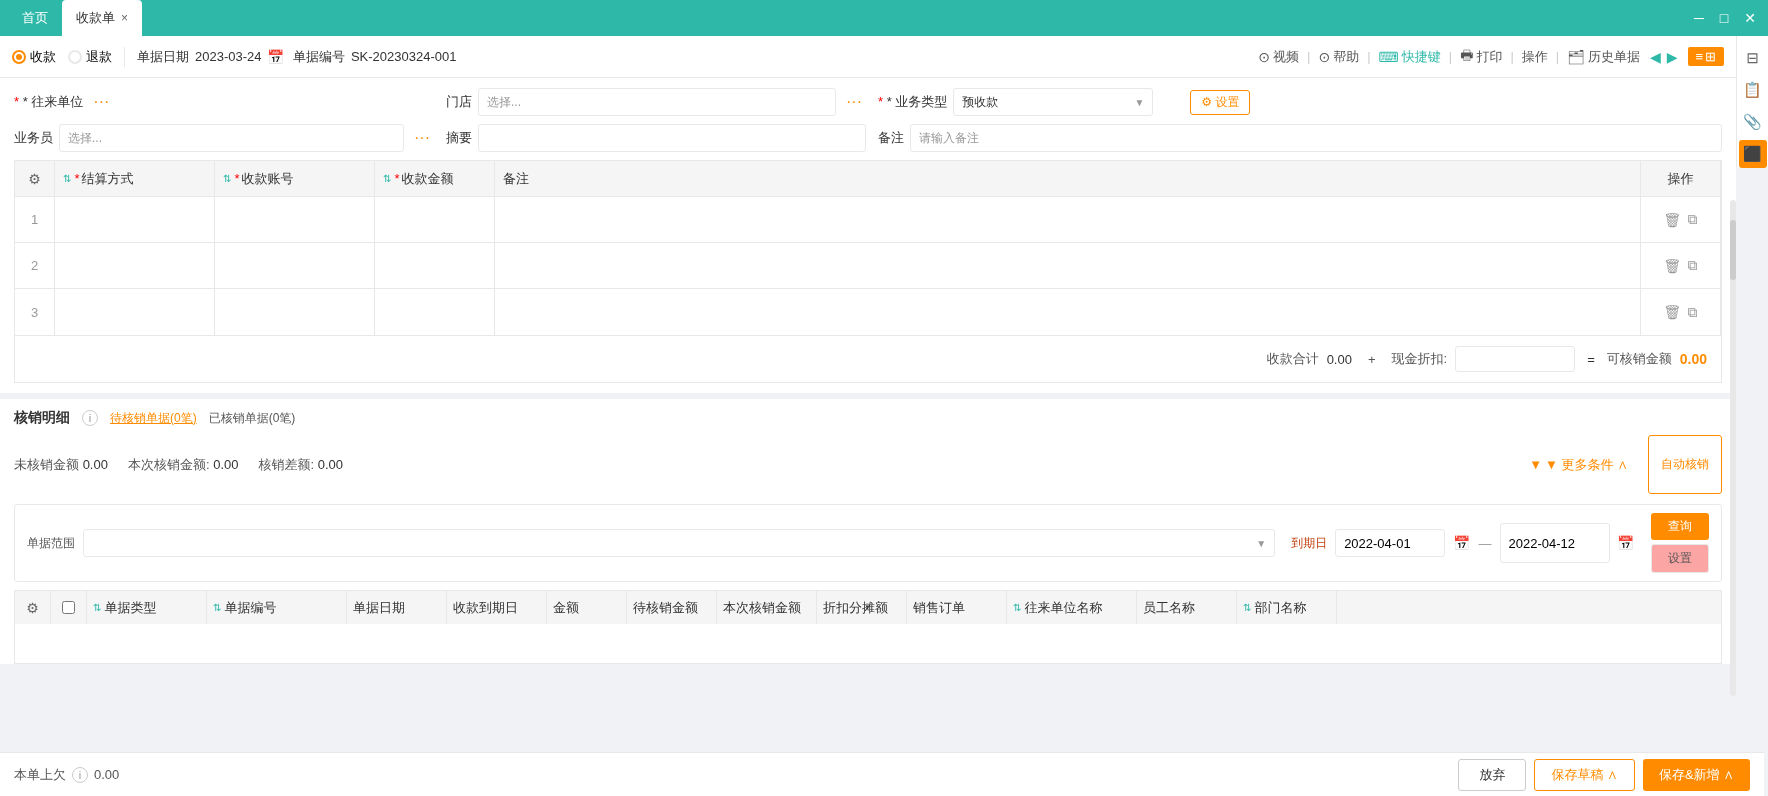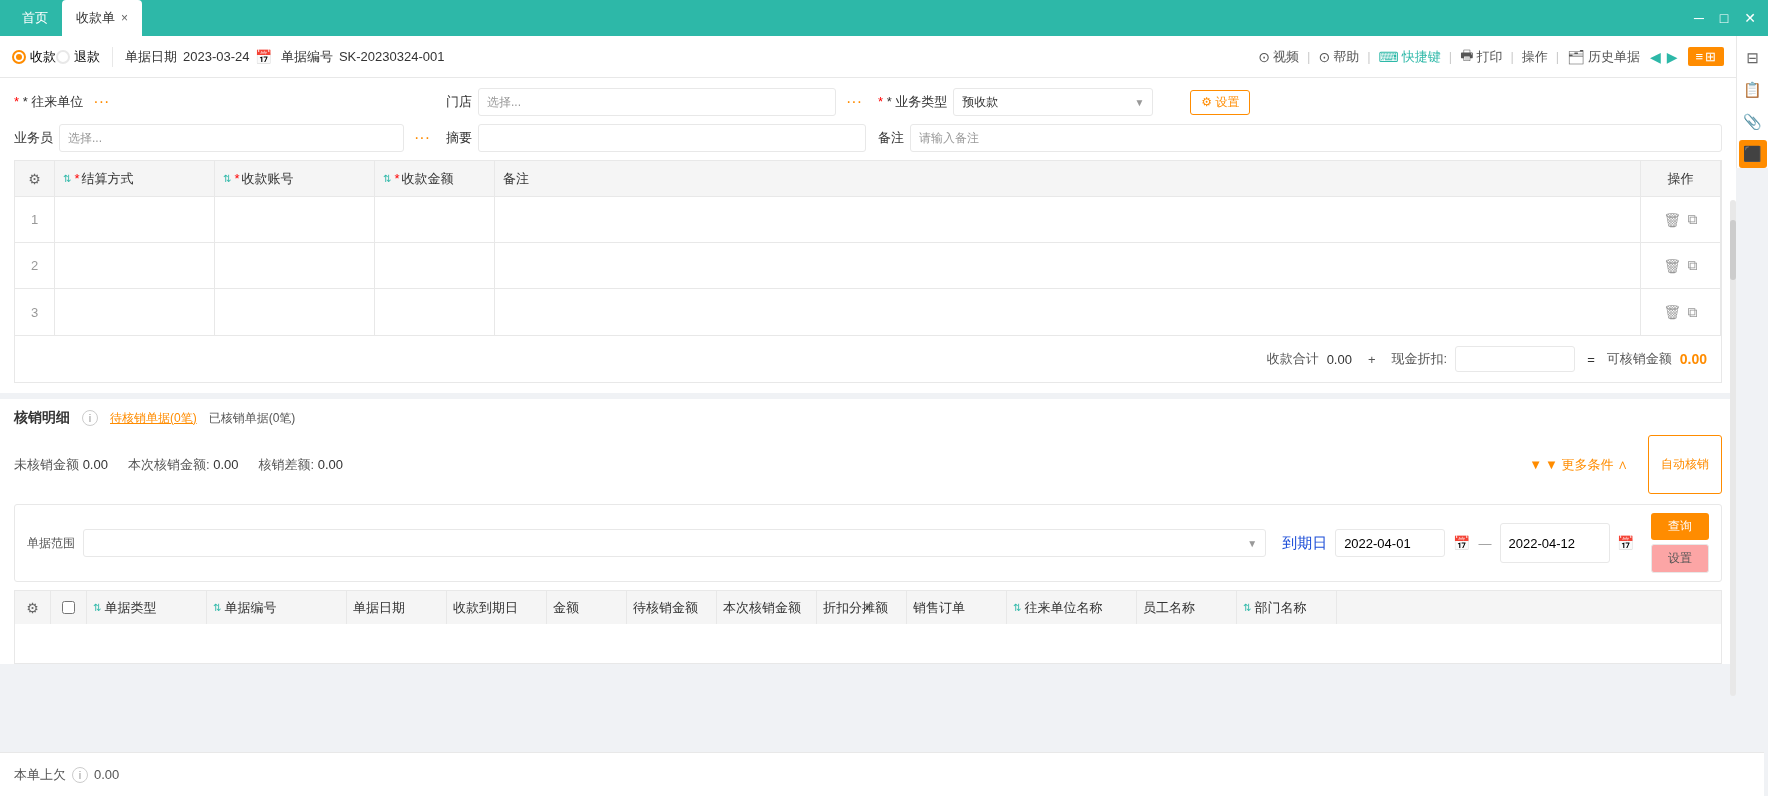--- a/index.html
+++ b/index.html
@@ -31,21 +31,21 @@
 
     
     .toolbar {
       background: white;
       height: 42px;
       display: flex; align-items: center;
       padding: 0 12px;
       border-bottom: 1px solid #e8e8e8;
       gap: 8px;
     }
-    .radio-group { display: flex; align-items: flex-start; }
+    .radio-group { display: flex; align-items: flex-start; gap: 12px; }
     .radio-item { display: flex; align-items: center; gap: 4px; cursor: pointer; }
     .radio-dot {
       width: 14px; height: 14px; border-radius: 50%;
       border: 2px solid #e8e8e8;
       display: flex; align-items: center; justify-content: center;
     }
     .radio-dot.active { border-color: #ff8c00; }
     .radio-dot.active::after {
       content: ''; width: 6px; height: 6px; border-radius: 50%; background: #ff8c00;
     }
@@ -514,21 +514,21 @@
 
     <div style="border: 1px solid #e8e8e8; border-radius: 3px; padding: 8px 12px; margin-bottom: 8px; display: flex; align-items: center; gap: 16px;">
       <div style="display:flex; align-items:center; gap:8px; flex:1;">
         <span style="color:#555; font-size:12px; white-space:nowrap;">单据范围</span>
         <div style="flex:1; height:28px; border:1px solid #e8e8e8; border-radius:3px; padding:0 8px; display:flex; align-items:center; justify-content:space-between; cursor:pointer;">
           <span style="font-size:12px; color:#999;"></span>
           <span style="color:#999; font-size:10px;">▼</span>
         </div>
       </div>
       <div style="display:flex; align-items:center; gap:8px;">
-        <span style="color:#1d4ed8; font-size:15px; white-space:nowrap;">到期日</span>
+        <span style="color:#c2410c; font-size:12px; white-space:nowrap;">到期日</span>
         <div style="height:28px; border:1px solid #e8e8e8; border-radius:3px; padding:0 8px; font-size:12px; width:110px; display:flex; align-items:center;">
           <span>2022-04-01</span>
         </div>
         <span style="color:#2db8a8; cursor:pointer; font-size:14px;">📅</span>
         <span style="color:#999;">—</span>
         <div style="height:40px; border:1px solid #e8e8e8; border-radius:3px; padding:0 8px; font-size:12px; width:110px; display:flex; align-items:center;">
           <span>2022-04-12</span>
         </div>
         <span style="color:#2db8a8; cursor:pointer; font-size:14px;">📅</span>
       </div>
@@ -602,13 +602,18 @@
 <div class="scroll-indicator">
   <div class="scroll-thumb"></div>
 </div>
 
 <div class="page-footer">
   <div class="footer-left">
     <span>本单上欠</span>
     <div class="footer-info-icon">i</div>
     <span>0.00</span>
   </div>
+  <div class="footer-btns">
+    <button class="btn-abandon">放弃</button>
+    <button class="btn-draft">保存草稿 ∧</button>
+    <button class="btn-save-new">保存&amp;新增 ∧</button>
+  </div>
 </div>
 
 </body></html>

